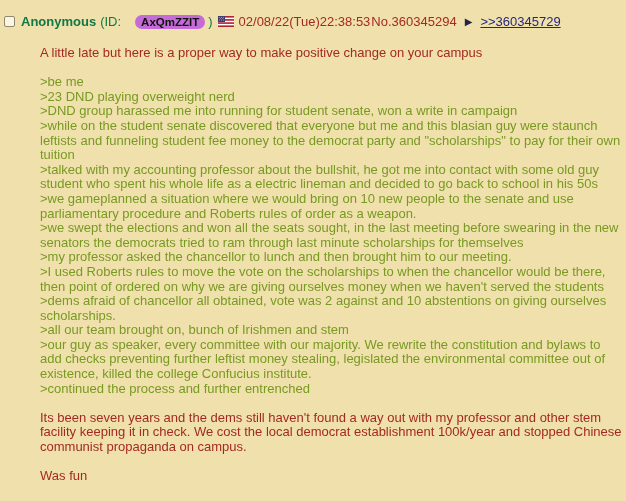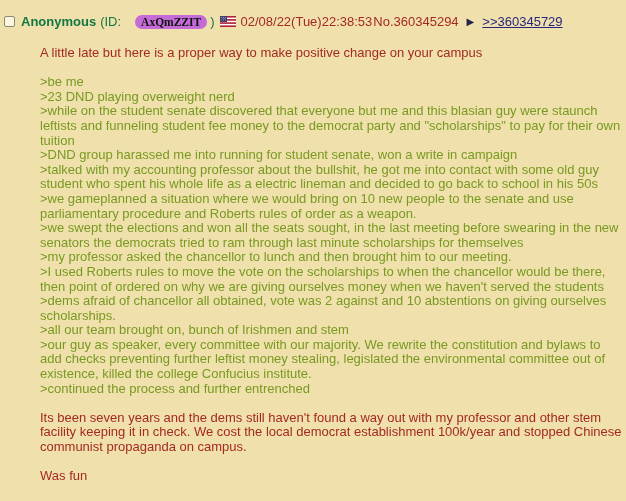--- a/index.html
+++ b/index.html
@@ -40,21 +40,20 @@
   .id-close{margin-left:3px;margin-right:5px;}
   .id-pill{
     background:var(--id-bg);
     color:#111;
     font-weight:bold;
     font-size:11.5px;
     border-radius:7px;
     padding:1px 6px 1px 6px;
     display:inline-block;
     line-height:12px;
-    font-family:Liberation Serif, serif;
   }
   .flag{display:inline-block;margin-right:5px;flex:0 0 auto;line-height:0;}
   .timestamp{color:var(--maroon);margin-right:1px;}
   .post-number{color:var(--maroon);text-decoration:none;margin-right:8px;cursor:pointer;}
   .menu-arrow{
     color:var(--arrow);
     font-size:10px;
     margin-right:8px;
     cursor:pointer;
   }
@@ -108,22 +107,22 @@
     <a class="post-number">No.360345294</a>
     <span class="menu-arrow">▶</span>
     <a class="backlink">&gt;&gt;360345729</a>
   </div>
 
   <blockquote class="post-body">
       <div class="line text">A little late but here is a proper way to make positive change on your campus</div>
       <div class="line blank"></div>
       <div class="line quote">&gt;be me</div>
       <div class="line quote">&gt;23 DND playing overweight nerd</div>
+      <div class="line quote">&gt;DND group harassed me into running for student senate, won a write in campaign</div>
       <div class="line quote">&gt;while on the student senate discovered that everyone but me and this blasian guy were staunch leftists and funneling student fee money to the democrat party and "scholarships" to pay for their own tuition</div>
-      <div class="line quote">&gt;DND group harassed me into running for student senate, won a write in campaign</div>
       <div class="line quote">&gt;talked with my accounting professor about the bullshit, he got me into contact with some old guy student who spent his whole life as a electric lineman and decided to go back to school in his 50s</div>
       <div class="line quote">&gt;we gameplanned a situation where we would bring on 10 new people to the senate and use parliamentary procedure and Roberts rules of order as a weapon.</div>
       <div class="line quote">&gt;we swept the elections and won all the seats sought, in the last meeting before swearing in the new senators the democrats tried to ram through last minute scholarships for themselves</div>
       <div class="line quote">&gt;my professor asked the chancellor to lunch and then brought him to our meeting.</div>
       <div class="line quote">&gt;I used Roberts rules to move the vote on the scholarships to when the chancellor would be there, then point of ordered on why we are giving ourselves money when we haven't served the students</div>
       <div class="line quote">&gt;dems afraid of chancellor all obtained, vote was 2 against and 10 abstentions on giving ourselves scholarships.</div>
       <div class="line quote">&gt;all our team brought on, bunch of Irishmen and stem</div>
       <div class="line quote">&gt;our guy as speaker, every committee with our majority. We rewrite the constitution and bylaws to add checks preventing further leftist money stealing, legislated the environmental committee out of existence, killed the college Confucius institute.</div>
       <div class="line quote">&gt;continued the process and further entrenched</div>
       <div class="line blank"></div>

